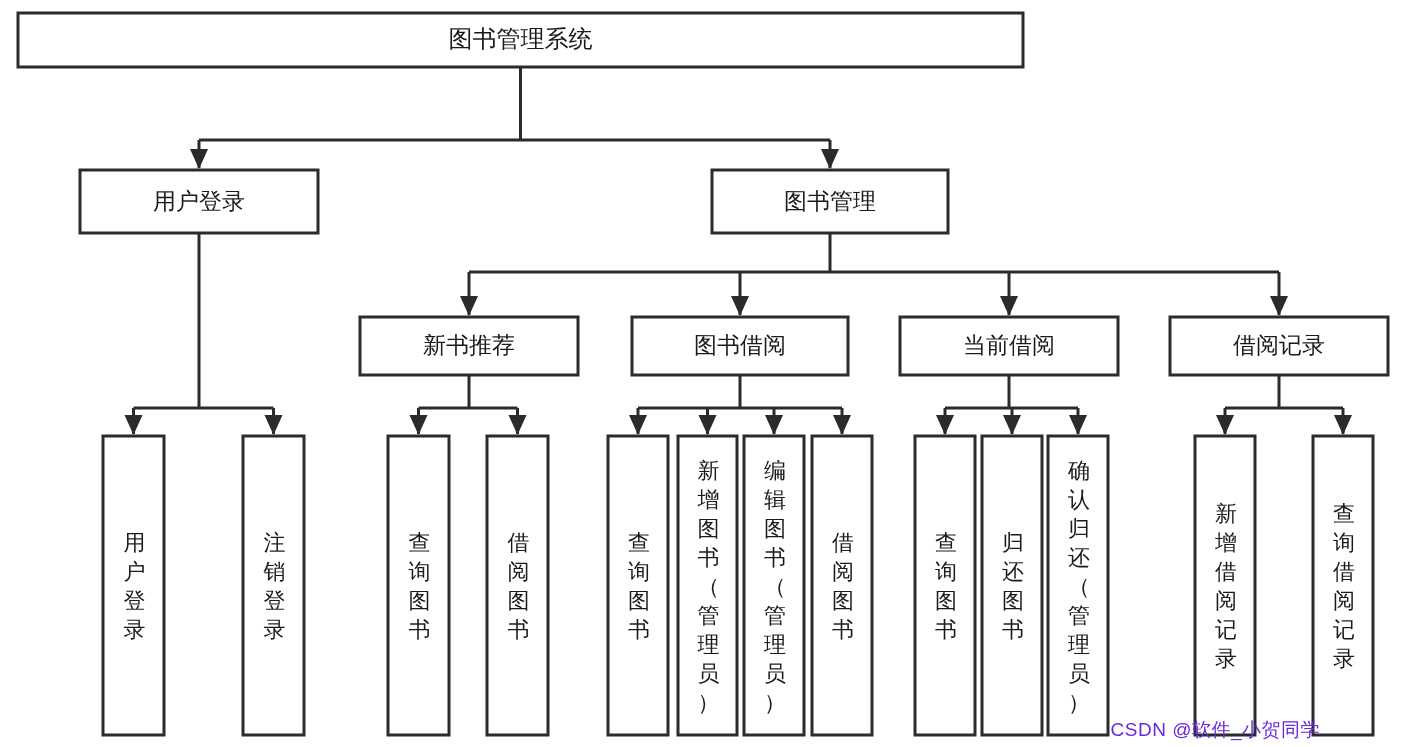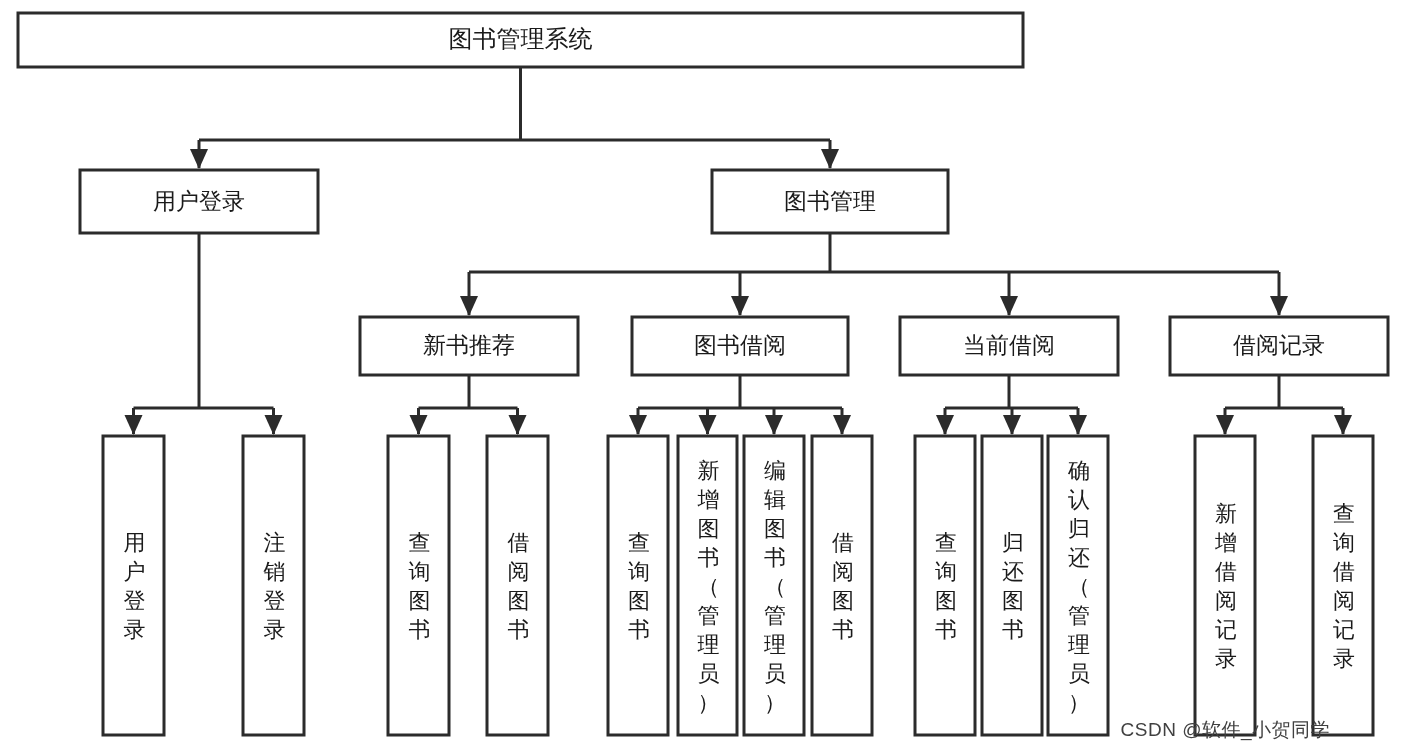--- a/index.html
+++ b/index.html
@@ -51,25 +51,25 @@
     stroke-width: 3;
     fill: none;
     stroke-linecap: butt;
   }
   .arrow-head {
     fill: #2b2b2b;
     stroke: none;
   }
   .watermark {
     position: absolute;
-    right: 4px;
+    right: 14px;
     bottom: 4px;
     font-family: "Liberation Sans", "DejaVu Sans", sans-serif;
     font-size: 19px;
-    color: #404040;
+    color: #6d28d9;
     white-space: nowrap;
     letter-spacing: 0.5px;
   }
 </style>
 </head>
 <body>
 
 <div id="diagram-root">
   <svg class="canvas" viewBox="0 0 1405 747" xmlns="http://www.w3.org/2000/svg">
     <g id="connectors-layer">

